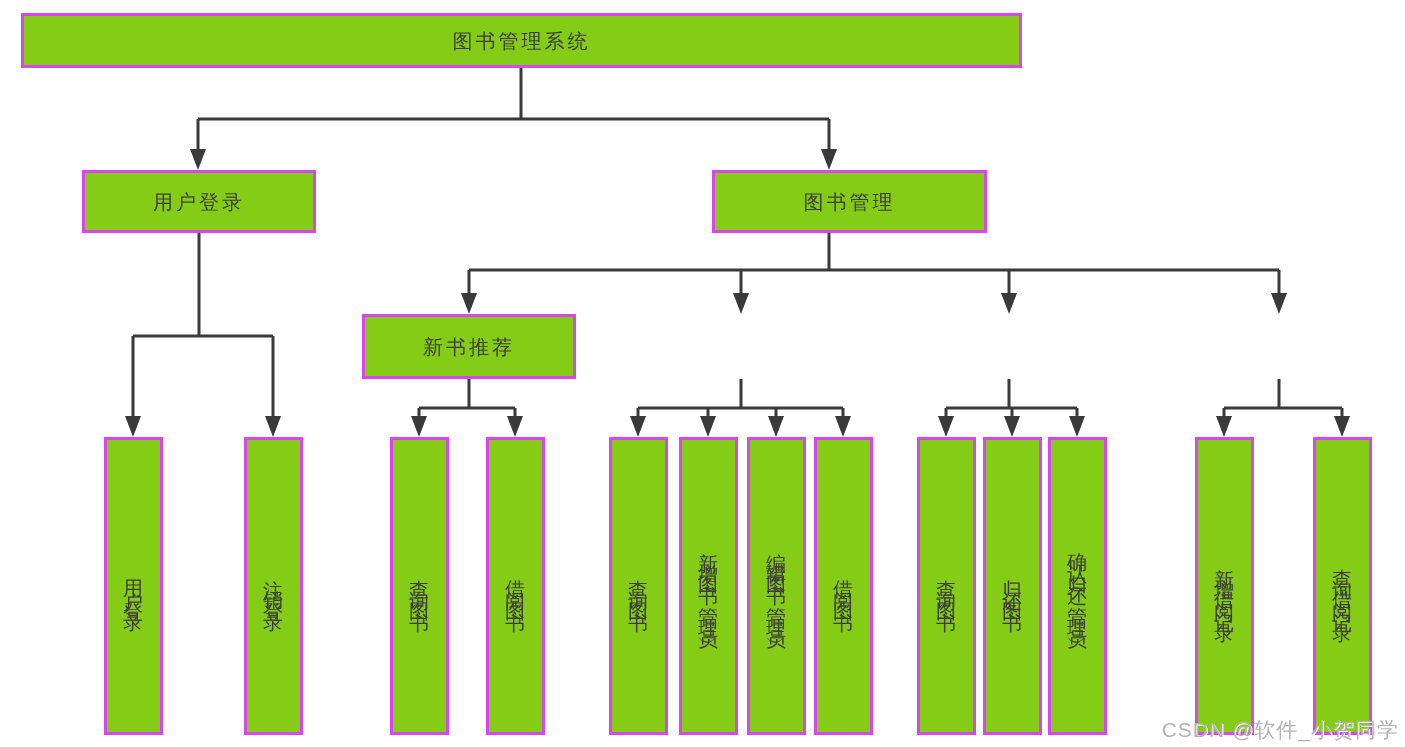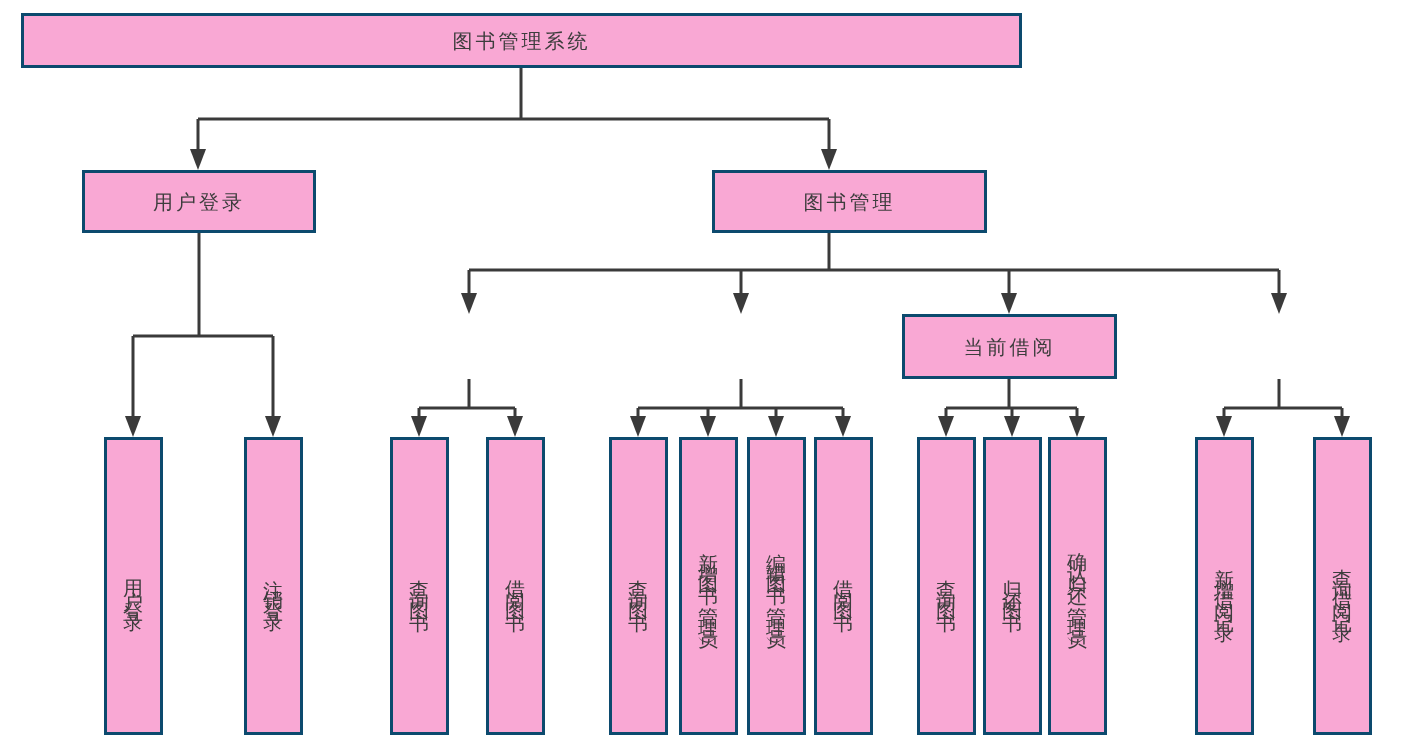--- a/index.html
+++ b/index.html
@@ -13,22 +13,22 @@
   }
   .connectors {
     position: absolute;
     left: 0; top: 0;
     width: 1405px; height: 747px;
     pointer-events: none;
   }
   .node {
     position: absolute;
     box-sizing: border-box;
-    border: 3px solid #0c4a6e;
-    background: #f9a8d4;
+    border: 3px solid #d946ef;
+    background: #84cc16;
     display: flex;
     align-items: center;
     justify-content: center;
     color: #3d3d3d;
     font-size: 20px;
     letter-spacing: 3px;
     line-height: 1.2;
   }
   .vnode {
     writing-mode: vertical-rl;
@@ -109,34 +109,35 @@
       <polygon points="1224,437 1216,416 1232,416"></polygon>
       <polygon points="1342,437 1334,416 1350,416"></polygon>
     </g>
   </svg>
 
   <div class="node n-root">图书管理系统</div>
 
   <div class="node n-user-login">用户登录</div>
   <div class="node n-book-mgmt">图书管理</div>
 
-  <div class="node n-current-borrow">当前借阅</div>
+  <div class="node n-new-books">新书推荐</div>
 
   <div class="node vnode leaf x1">用户登录</div>
   <div class="node vnode leaf x2">注销登录</div>
 
   <div class="node vnode leaf x3">查询图书</div>
   <div class="node vnode leaf x4">借阅图书</div>
 
   <div class="node vnode leaf x5">查询图书</div>
   <div class="node vnode leaf x6">新增图书（管理员）</div>
   <div class="node vnode leaf x7">编辑图书（管理员）</div>
   <div class="node vnode leaf x8">借阅图书</div>
 
   <div class="node vnode leaf x9">查询图书</div>
   <div class="node vnode leaf x10">归还图书</div>
   <div class="node vnode leaf x11">确认归还（管理员）</div>
 
   <div class="node vnode leaf x12">新增借阅记录</div>
   <div class="node vnode leaf x13">查询借阅记录</div>
 
+  <div class="watermark">CSDN @软件_小贺同学</div>
 
 </div>
 
 </body></html>

